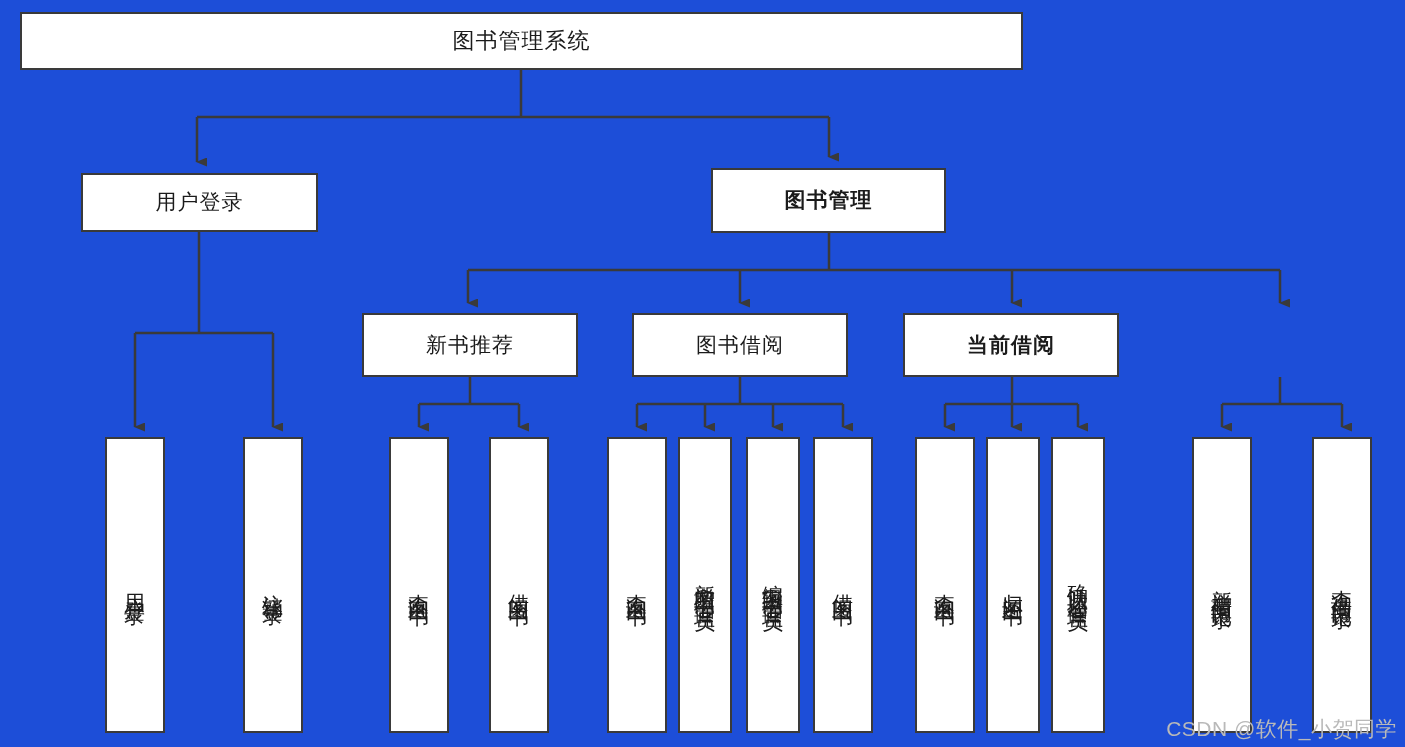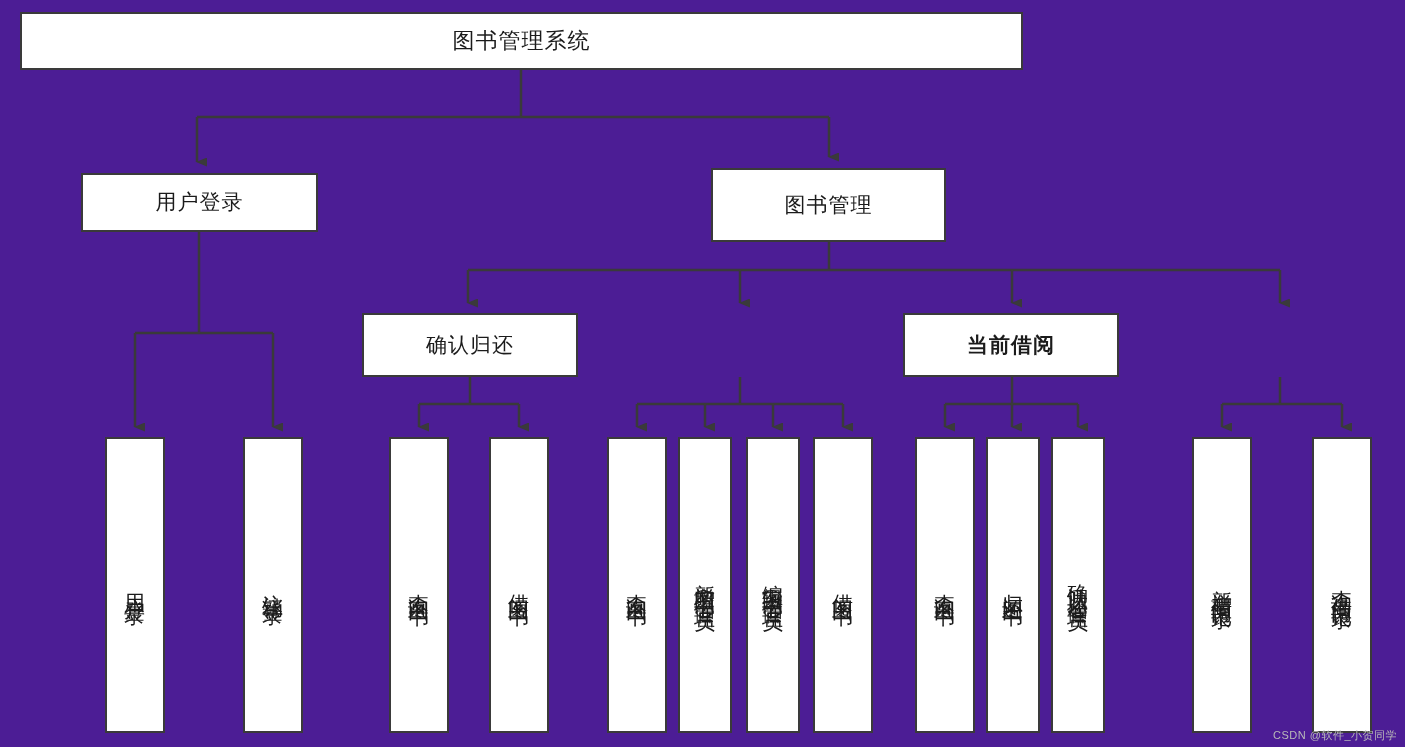--- a/index.html
+++ b/index.html
@@ -8,21 +8,21 @@
     padding: 0;
     background: #ffffff;
   }
   body {
     font-family: "Liberation Sans", "DejaVu Sans", sans-serif;
   }
   #diagram-root {
     position: relative;
     width: 1405px;
     height: 747px;
-    background: #4c1d95;
+    background: #1d4ed8;
     overflow: hidden;
   }
   #diagram-svg {
     position: absolute;
     left: 0;
     top: 0;
     width: 1405px;
     height: 747px;
   }
   .node-box {
@@ -58,21 +58,21 @@
     line-height: 1;
     white-space: nowrap;
   }
   .node-box.root .node-label {
     font-size: 22px;
   }
   .watermark {
     position: absolute;
     right: 8px;
     bottom: 4px;
-    font-size: 11px;
+    font-size: 21px;
     color: #b9b9b9;
     white-space: nowrap;
     user-select: none;
     letter-spacing: 0.5px;
   }
 </style>
 </head>
 <body>
 
 <div id="diagram-root">
@@ -129,28 +129,31 @@
   </svg>
 
   <div class="node-box horiz root" style="left:20px; top:12px; width:1003px; height:58px;">
     <span class="node-label">图书管理系统</span>
   </div>
 
   <div class="node-box horiz" style="left:81px; top:173px; width:237px; height:59px;">
     <span class="node-label">用户登录</span>
   </div>
 
-  <div class="node-box horiz" style="left:711px; top:168px; width:235px; height:74px;">
+  <div class="node-box horiz" style="left:711px; top:168px; width:235px; height:65px;font-weight:bold;">
     <span class="node-label">图书管理</span>
   </div>
 
   <div class="node-box horiz" style="left:362px; top:313px; width:216px; height:64px;">
-    <span class="node-label">确认归还</span>
-  </div>
-
+    <span class="node-label">新书推荐</span>
+  </div>
+
+  <div class="node-box horiz" style="left:632px; top:313px; width:216px; height:64px;">
+    <span class="node-label">图书借阅</span>
+  </div>
 
   <div class="node-box horiz" style="left:903px; top:313px; width:216px; height:64px;font-weight:bold;">
     <span class="node-label">当前借阅</span>
   </div>
 
 
   <div class="node-box vert" style="left:105px; top:437px; width:60px; height:296px;">
     <span class="node-label">用户登录</span>
   </div>
 

